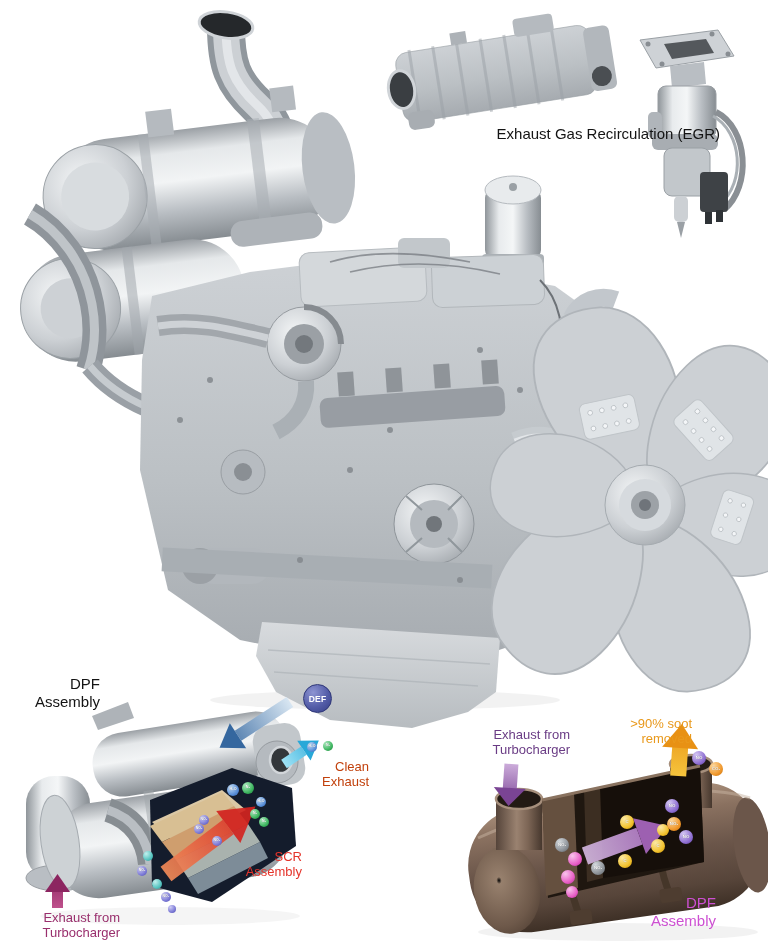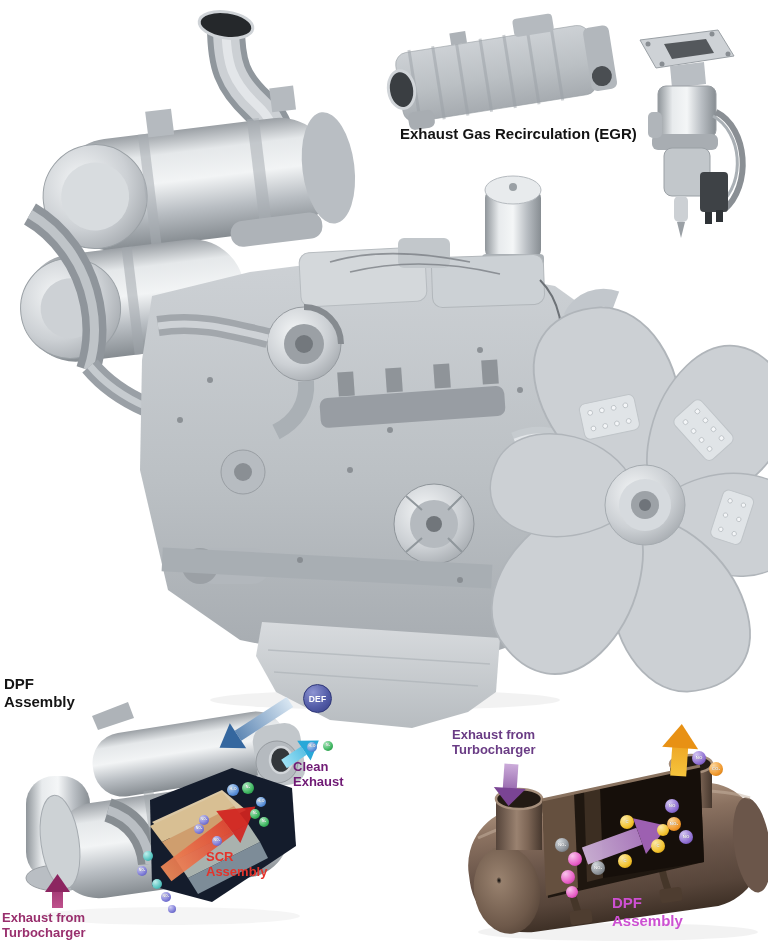--- a/index.html
+++ b/index.html
@@ -3,21 +3,21 @@
 <meta charset="utf-8">
 <style>
   :root{
     --scr-red:#e5332a; --turbo-magenta:#992f6d; --turbo-purple:#6a3c85;
     --soot-orange:#e9991c; --dpf-magenta:#cd50d2; --ink:#141414;
   }
   html,body{margin:0;padding:0;background:#ffffff;}
   #stage{position:relative;width:768px;height:951px;background:#ffffff;overflow:hidden;
          font-family:"Liberation Sans","DejaVu Sans",sans-serif;}
   #stage svg{position:absolute;left:0;top:0;}
-  .lbl{position:absolute;font-weight:700;text-align:left;white-space:pre-line;line-height:1.18;}
+  .lbl{position:absolute;font-weight:400;text-align:right;white-space:pre-line;line-height:1.18;}
   .def-badge{position:absolute;left:279px;top:684px;width:27px;height:27px;border-radius:50%;
     background:radial-gradient(circle at 34% 28%, #8d94d2, #545da8 55%, #353e86);
     color:#fff;font-weight:700;font-size:8.5px;display:flex;align-items:center;justify-content:center;
     border:1px solid #2e3678;letter-spacing:.2px;margin-left:24px;}
   .sphere{position:absolute;border-radius:50%;color:#fff;font-weight:700;
     display:flex;align-items:center;justify-content:center;line-height:1;
     text-shadow:0 0 1px rgba(0,0,0,.45);}
   .mol-layer{position:absolute;left:0;top:0;width:768px;height:951px;pointer-events:none;}
 </style>
 </head>
@@ -378,32 +378,34 @@
   </g>
 </svg>
 
 <div class="lbl" style="left: 400px; top: 125px; width: 320px; font-size: 15px; color: rgb(20, 20, 20);">Exhaust Gas Recirculation (EGR)</div>
 
 <div class="lbl" style="left: 4px; top: 675px; width: 96px; font-size: 15px; color: rgb(20, 20, 20);">DPF
 Assembly</div>
 
 <div class="def-badge">DEF</div>
 
-<div class="lbl" style="left: 293px; top: 759px; width: 76px; font-size: 13px; color: #701a75;">Clean
+<div class="lbl" style="left: 293px; top: 759px; width: 76px; font-size: 13px; color: #c2410c;">Clean
 Exhaust</div>
 
 <div class="lbl" style="left: 206px; top: 849px; width: 96px; font-size: 13px; color: rgb(229, 51, 42);">SCR
 Assembly</div>
 
 <div class="lbl" style="left: 2px; top: 910px; width: 118px; font-size: 13px; color: rgb(153, 47, 109);">Exhaust from
 Turbocharger</div>
 
 <div class="lbl" style="left: 452px; top: 727px; width: 118px; font-size: 13px; color: rgb(106, 60, 133);">Exhaust from
 Turbocharger</div>
 
+<div class="lbl" style="left: 596px; top: 716px; width: 96px; font-size: 13px; color: rgb(233, 153, 28);">&gt;90% soot
+removed</div>
 
 <div class="lbl" style="left: 612px; top: 894px; width: 104px; font-size: 15px; color: rgb(205, 80, 210);">DPF
 Assembly</div>
 
 <div class="mol-layer">
       <div class="sphere" style="left: 227px; top: 784px; width: 12px; height: 12px; font-size: 3.72px; background: radial-gradient(circle at 32% 28%, rgb(194, 220, 245), rgb(90, 143, 216) 62%, rgb(47, 95, 168));">H₂O</div>
       <div class="sphere" style="left: 242px; top: 782px; width: 12px; height: 12px; font-size: 3.72px; background: radial-gradient(circle at 32% 28%, rgb(176, 236, 194), rgb(60, 180, 94) 62%, rgb(31, 122, 58));">N₂</div>
       <div class="sphere" style="left: 256px; top: 797px; width: 10px; height: 10px; font-size: 3.5px; background: radial-gradient(circle at 32% 28%, rgb(194, 220, 245), rgb(90, 143, 216) 62%, rgb(47, 95, 168));">H₂O</div>
       <div class="sphere" style="left: 250px; top: 809px; width: 10px; height: 10px; font-size: 3.5px; background: radial-gradient(circle at 32% 28%, rgb(176, 236, 194), rgb(60, 180, 94) 62%, rgb(31, 122, 58));">N₂</div>
       <div class="sphere" style="left: 259px; top: 817px; width: 10px; height: 10px; font-size: 3.5px; background: radial-gradient(circle at 32% 28%, rgb(176, 236, 194), rgb(60, 180, 94) 62%, rgb(31, 122, 58));">N₂</div>

